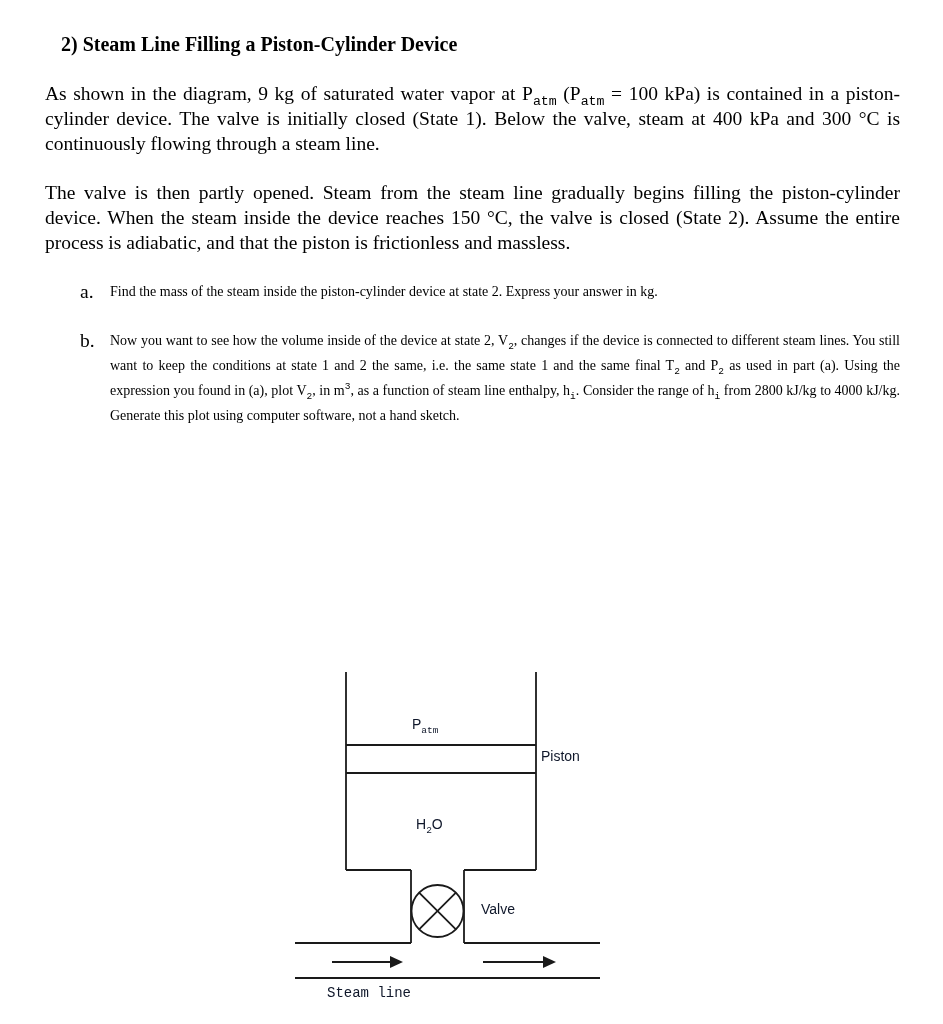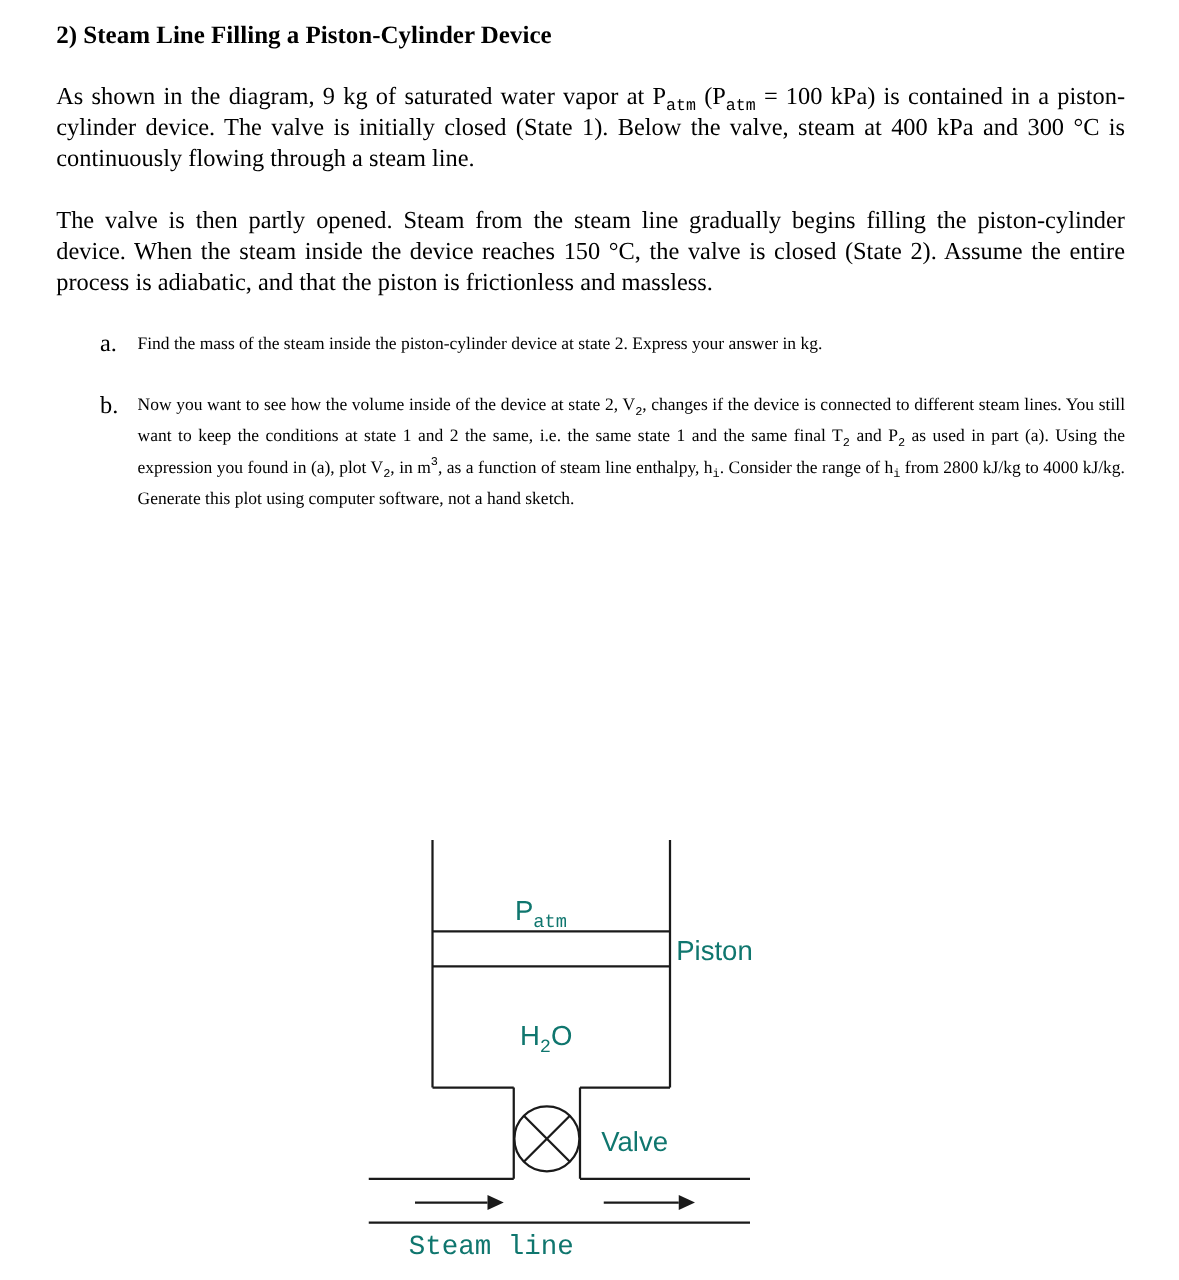--- a/index.html
+++ b/index.html
@@ -4,35 +4,35 @@
 <style>
   * { box-sizing: border-box; }
   html, body { margin: 0; padding: 0; }
   body {
     width: 943px; height: 1024px;
     background: #ffffff; color: #000000;
     font-family: "Liberation Serif", serif;
     position: relative; overflow: hidden;
   }
   .content { padding: 15px 43px 0 45px; }
-  .title { font-size: 20px; font-weight: bold; margin: 0; line-height: 26px; }
+  .title { font-size: 20px; font-weight: bold; margin: 16px; line-height: 26px; }
   .para {
     font-size: 19.5px; line-height: 25px;
     text-align: justify; margin: 24px 0 0 0;
   }
   .list-item { display: flex; margin: 24px 0 0 0; padding-left: 35px; }
   .marker { flex: none; width: 30px; font-size: 19.5px; line-height: 25px; }
   .item-text { flex: 1; font-size: 14px; line-height: 25px; text-align: justify; }
   sub, sup { font-size: 68%; line-height: 0; font-family: Liberation Mono, monospace; }
   .diagram { position: absolute; top: 670px; left: 0; width: 943px; height: 354px; }
   .diagram svg { position: absolute; left: 0; top: 0; }
   .dlabel {
     position: absolute; white-space: nowrap;
     font-family: "Liberation Sans", sans-serif;
-    font-size: 22px; color: #0f766e;
+    font-size: 14px; color: #0f172a;
   }
 </style>
 </head>
 <body>
 
 <div class="content">
   <h1 class="title">2) Steam Line Filling a Piston-Cylinder Device</h1>
 
   <p class="para"><span>As shown in the diagram, 9 kg of saturated water vapor at P</span><sub>atm</sub><span> (P</span><sub>atm</sub><span> = 100 kPa) is contained in a piston-cylinder device.  The valve is initially closed (State 1).  Below the valve, steam at 400 kPa and 300 °C is continuously flowing through a steam line.</span></p>
 

